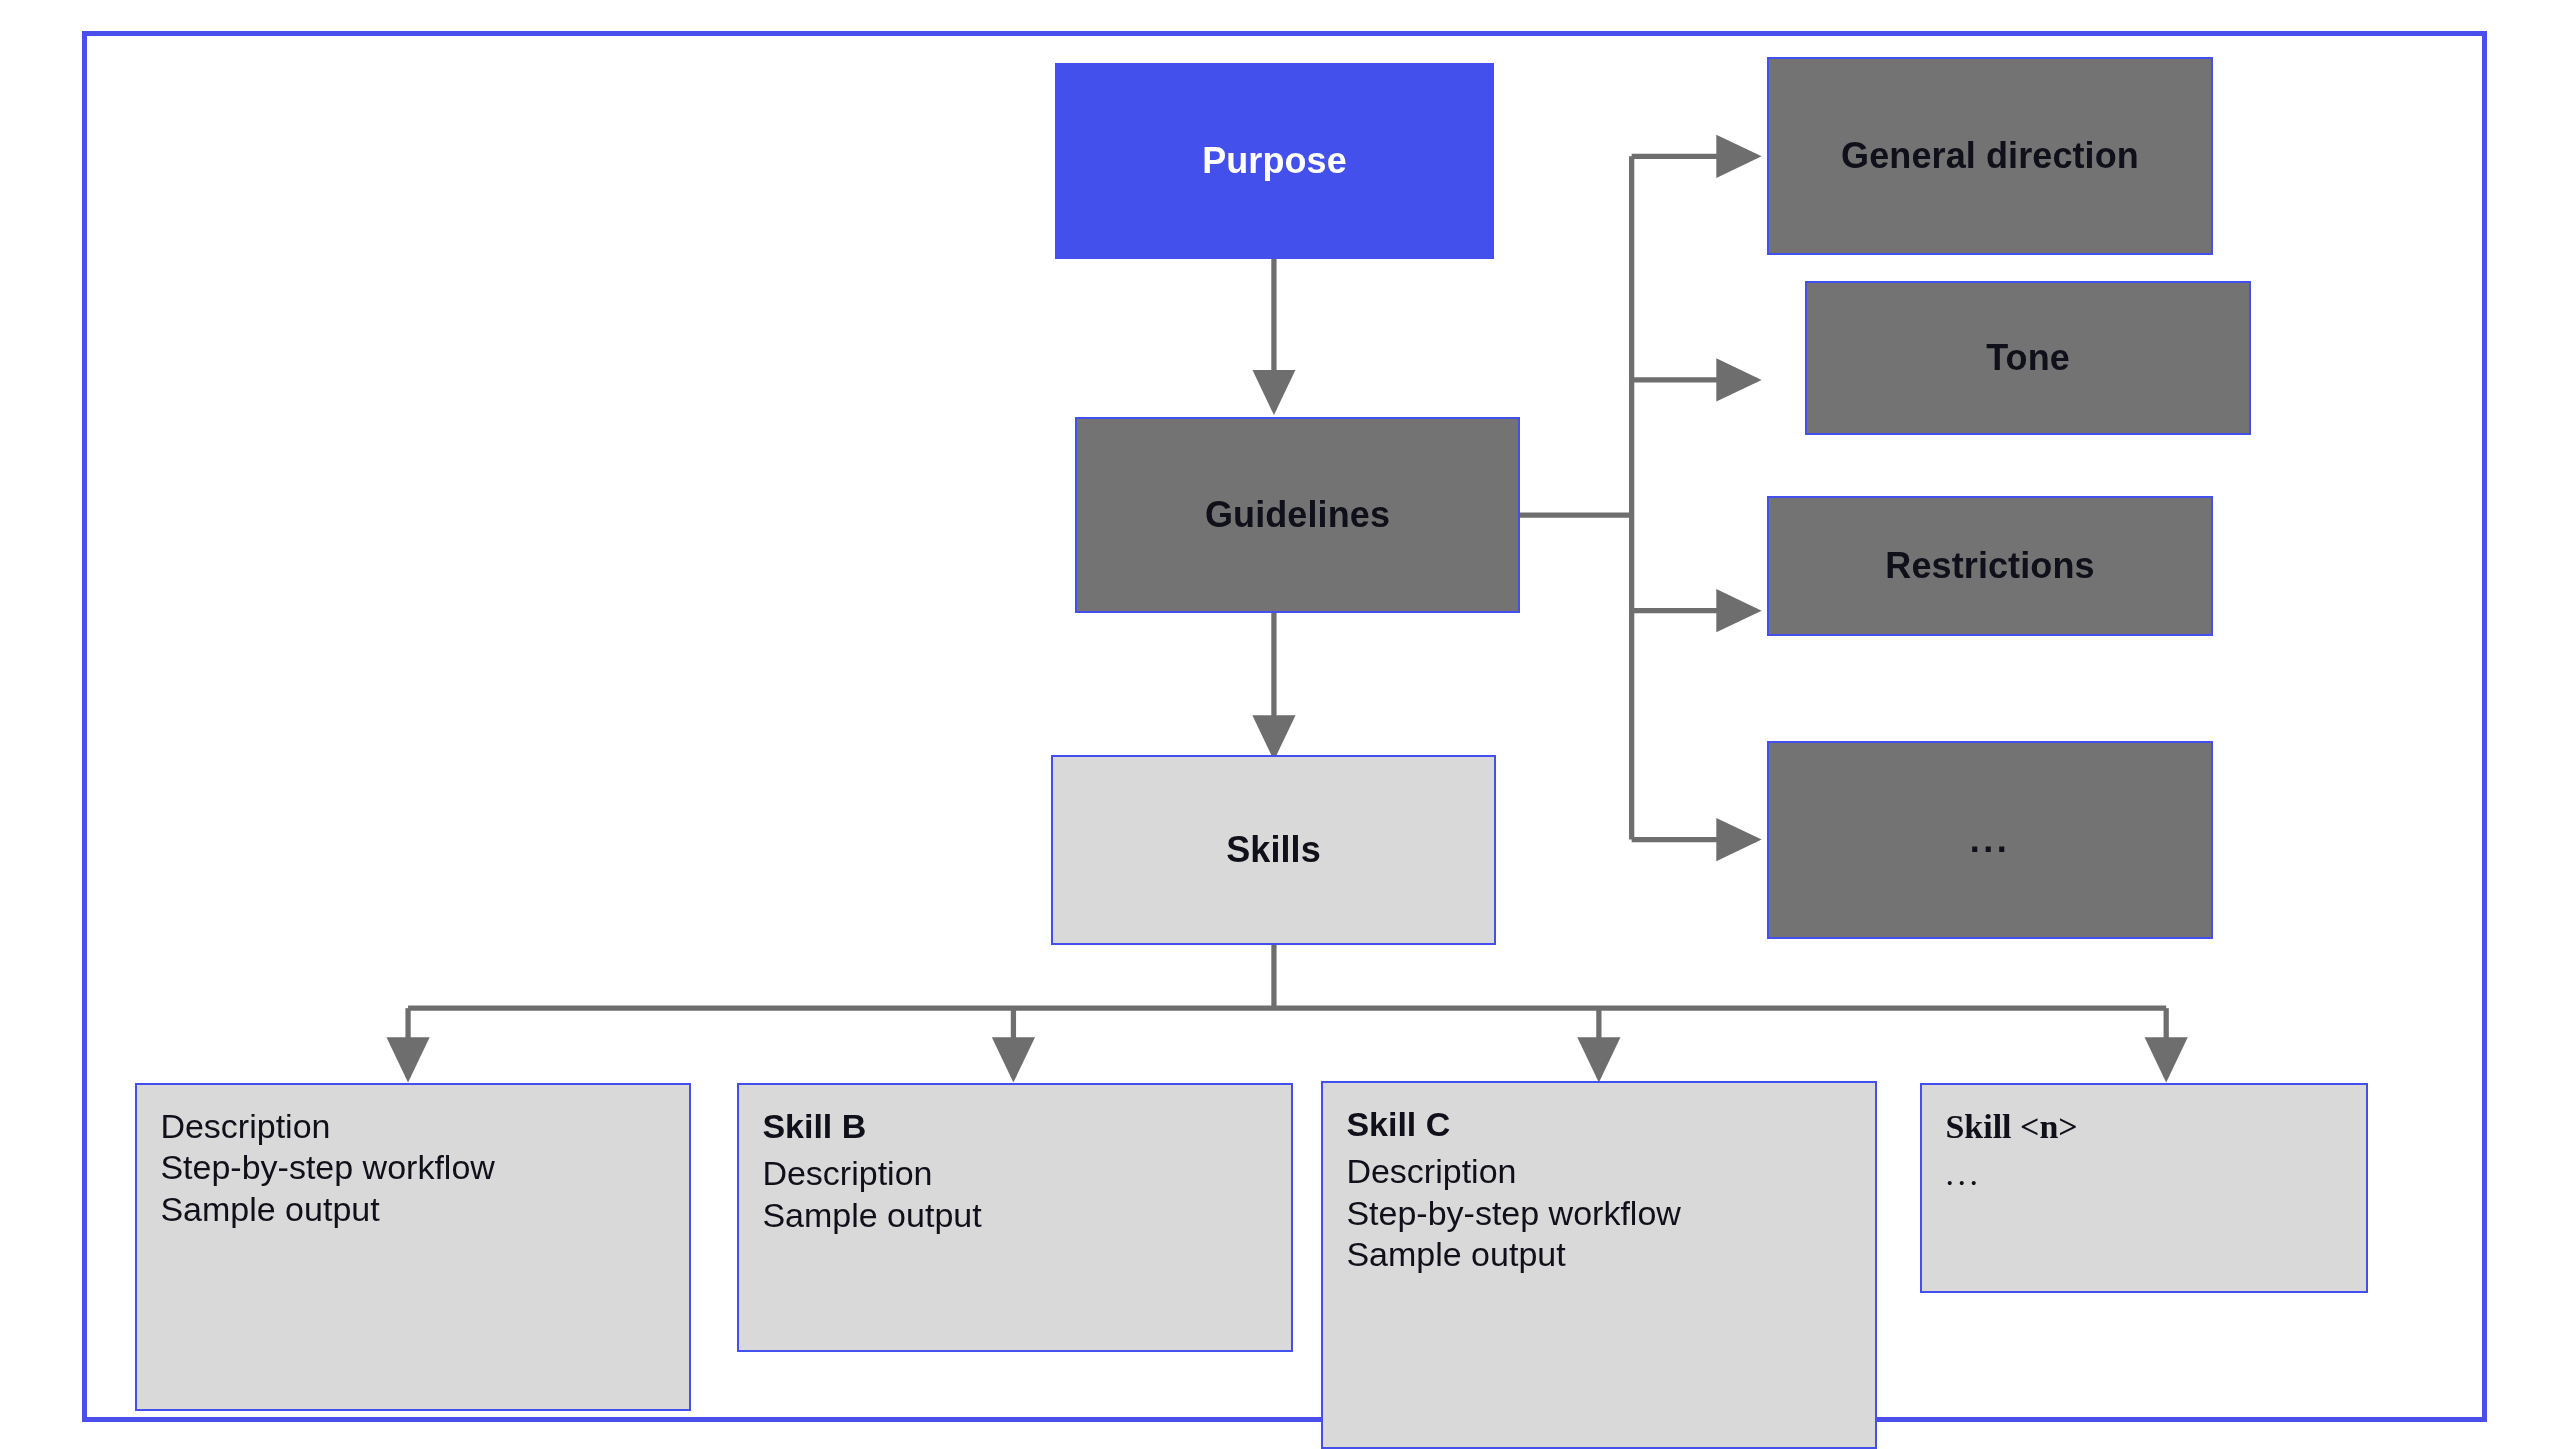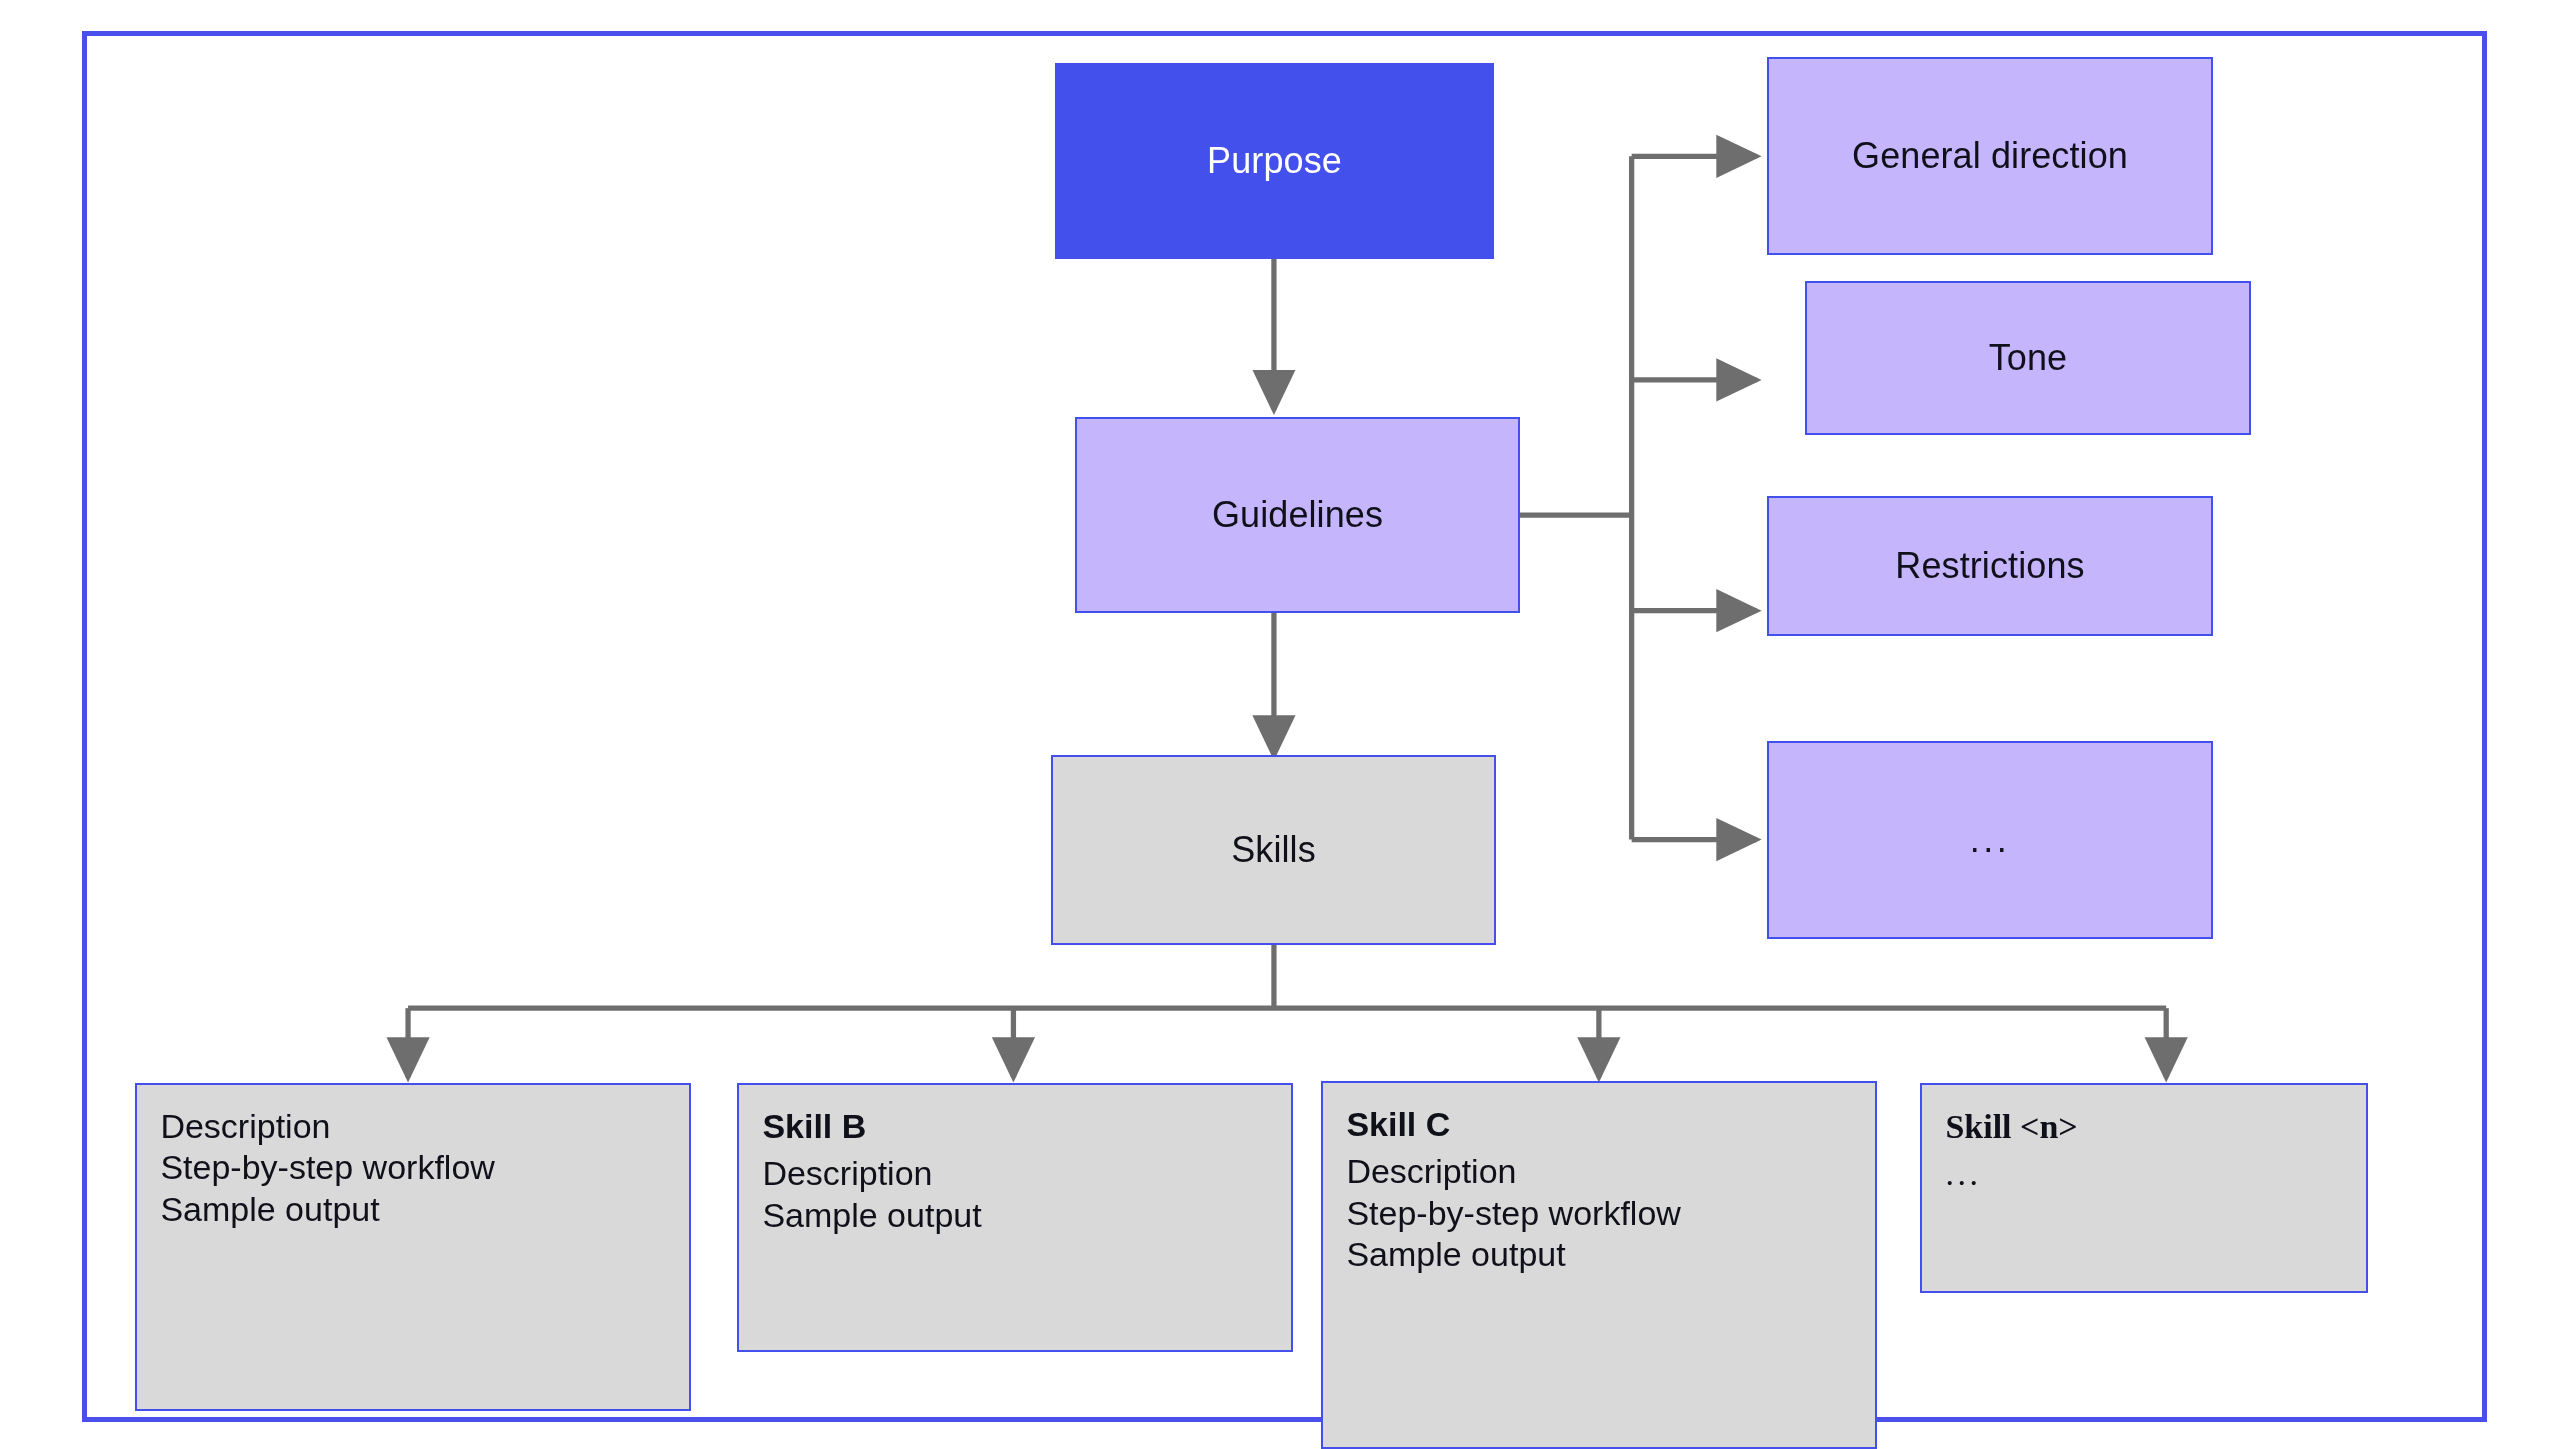--- a/index.html
+++ b/index.html
@@ -26,31 +26,31 @@
   }
   .node {
     position: absolute;
     box-sizing: border-box;
     display: flex;
     align-items: center;
     justify-content: center;
     text-align: center;
     color: #10101a;
     font-size: 36px;
-    font-weight: 400;
+    font-weight: 700;
     letter-spacing: 0.1px;
     line-height: 1.2;
   }
   .node.purpose {
     background: #4350ec;
     color: #ffffff;
     border: none;
   }
   .node.blue {
-    background: #c4b5fd;
+    background: #737373;
     border: 2.3px solid #4350ec;
     text-align: center;
   }
   .node.gray {
     background: #d9d9d9;
     border: 2.3px solid #4350ec;
   }
   .card {
     position: absolute;
     box-sizing: border-box;

